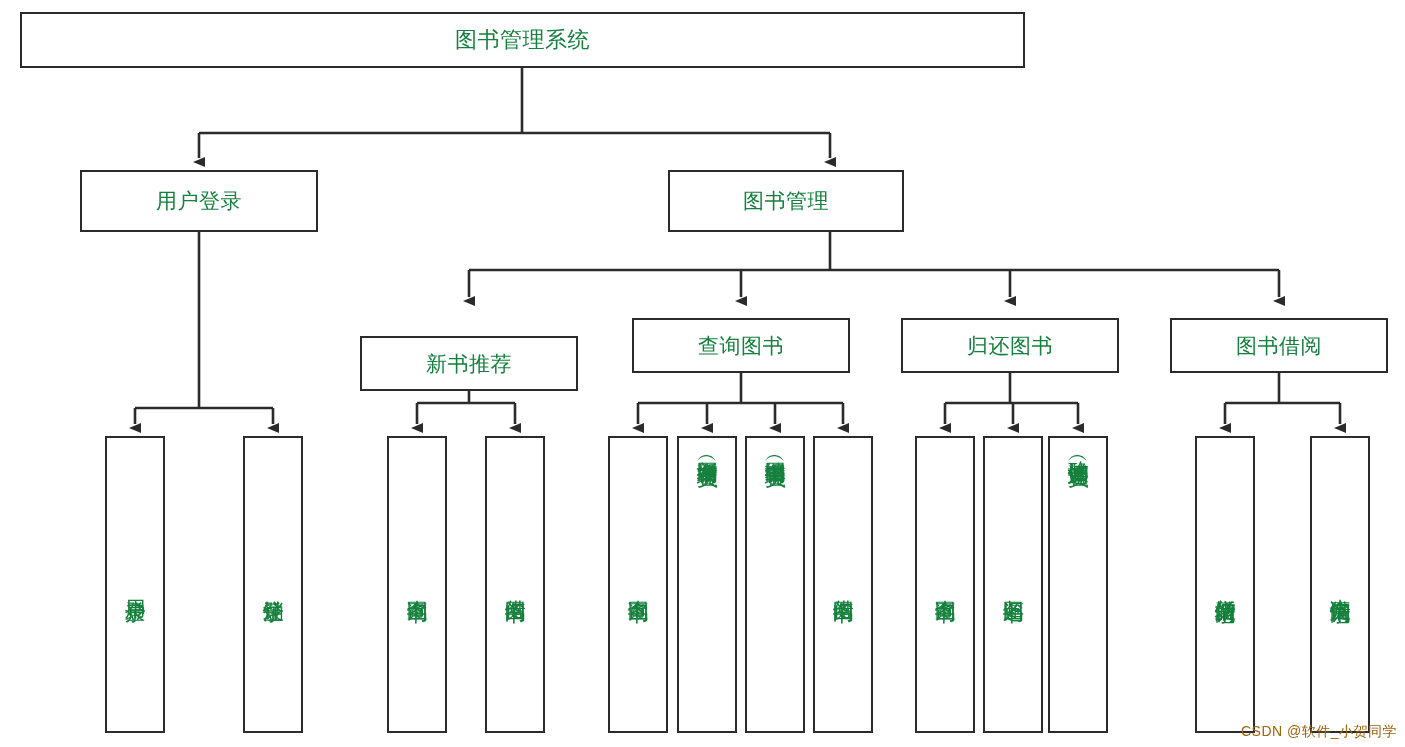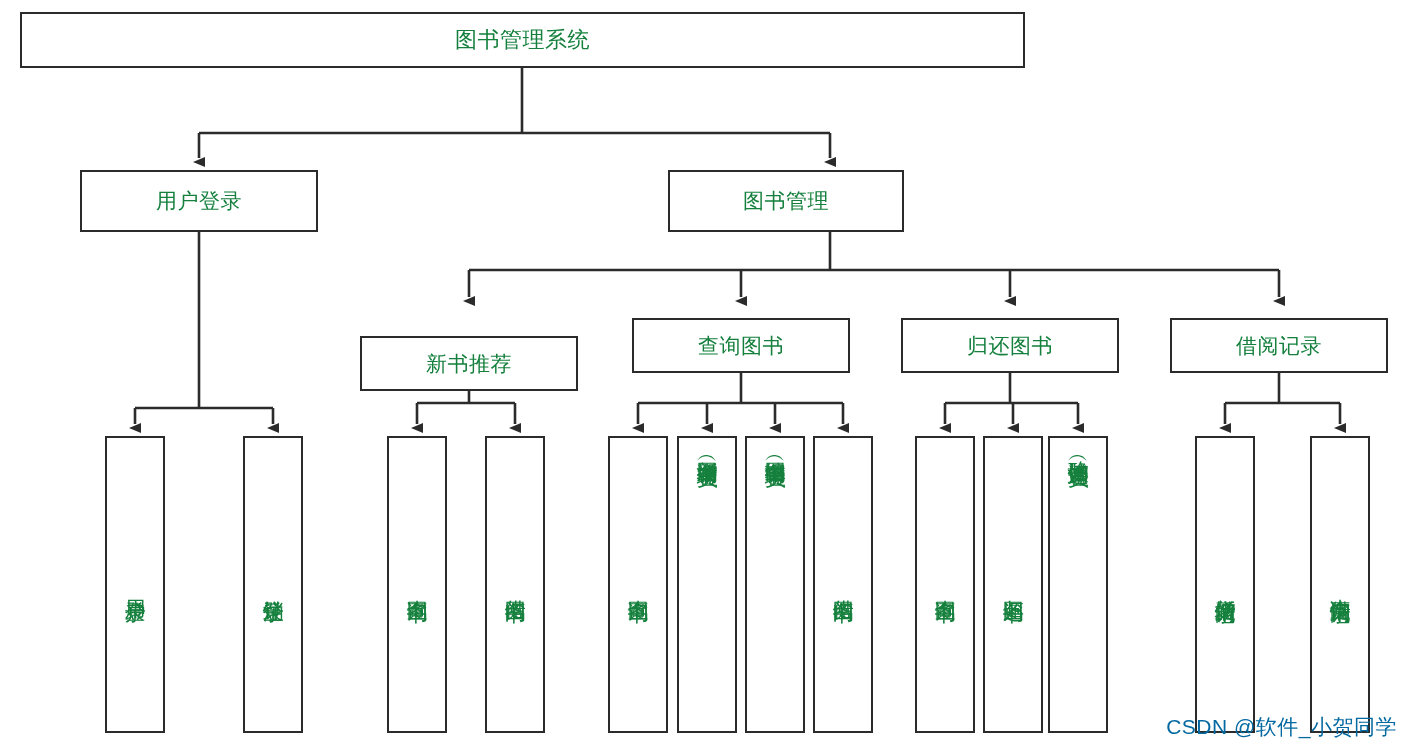--- a/index.html
+++ b/index.html
@@ -58,22 +58,22 @@
     white-space: nowrap;
   }
   .leaf.center-v {
     align-items: center;
     padding-top: 0;
   }
   #watermark {
     position: absolute;
     right: 8px;
     bottom: 6px;
-    font-size: 21px;
-    color: #0369a1;
+    font-size: 14px;
+    color: #a16207;
     letter-spacing: 0.5px;
     white-space: nowrap;
     z-index: 6;
   }
 </style>
 </head>
 <body>
 
 <div id="canvas">
 
@@ -130,21 +130,21 @@
   <div class="node node-h node-root" id="node-root" style="left: 20px; top: 12px; width: 1005px; height: 56px;">图书管理系统</div>
 
   <div id="level2-layer">
       <div class="node node-h" style="left: 80px; top: 170px; width: 238px; height: 62px;">用户登录</div>
       <div class="node node-h" style="left: 668px; top: 170px; width: 236px; height: 62px;">图书管理</div>
     </div>
   <div id="level3-layer">
       <div class="node node-h" style="left: 360px; top: 336px; width: 218px; height: 55px;">新书推荐</div>
       <div class="node node-h" style="left: 632px; top: 318px; width: 218px; height: 55px;">查询图书</div>
       <div class="node node-h" style="left: 901px; top: 318px; width: 218px; height: 55px;">归还图书</div>
-      <div class="node node-h" style="left: 1170px; top: 318px; width: 218px; height: 55px;">借阅记录</div>
+      <div class="node node-h" style="left: 1170px; top: 318px; width: 218px; height: 55px;">图书借阅</div>
     </div>
   <div id="leaf-layer">
       <div class="node leaf center-v" style="left: 105px; top: 436px; width: 60px; height: 297px;">
         <span class="vtext">用户登录</span>
       </div>
       <div class="node leaf center-v" style="left: 243px; top: 436px; width: 60px; height: 297px;">
         <span class="vtext">注销登录</span>
       </div>
       <div class="node leaf center-v" style="left: 387px; top: 436px; width: 60px; height: 297px;">
         <span class="vtext">查询图书</span>

